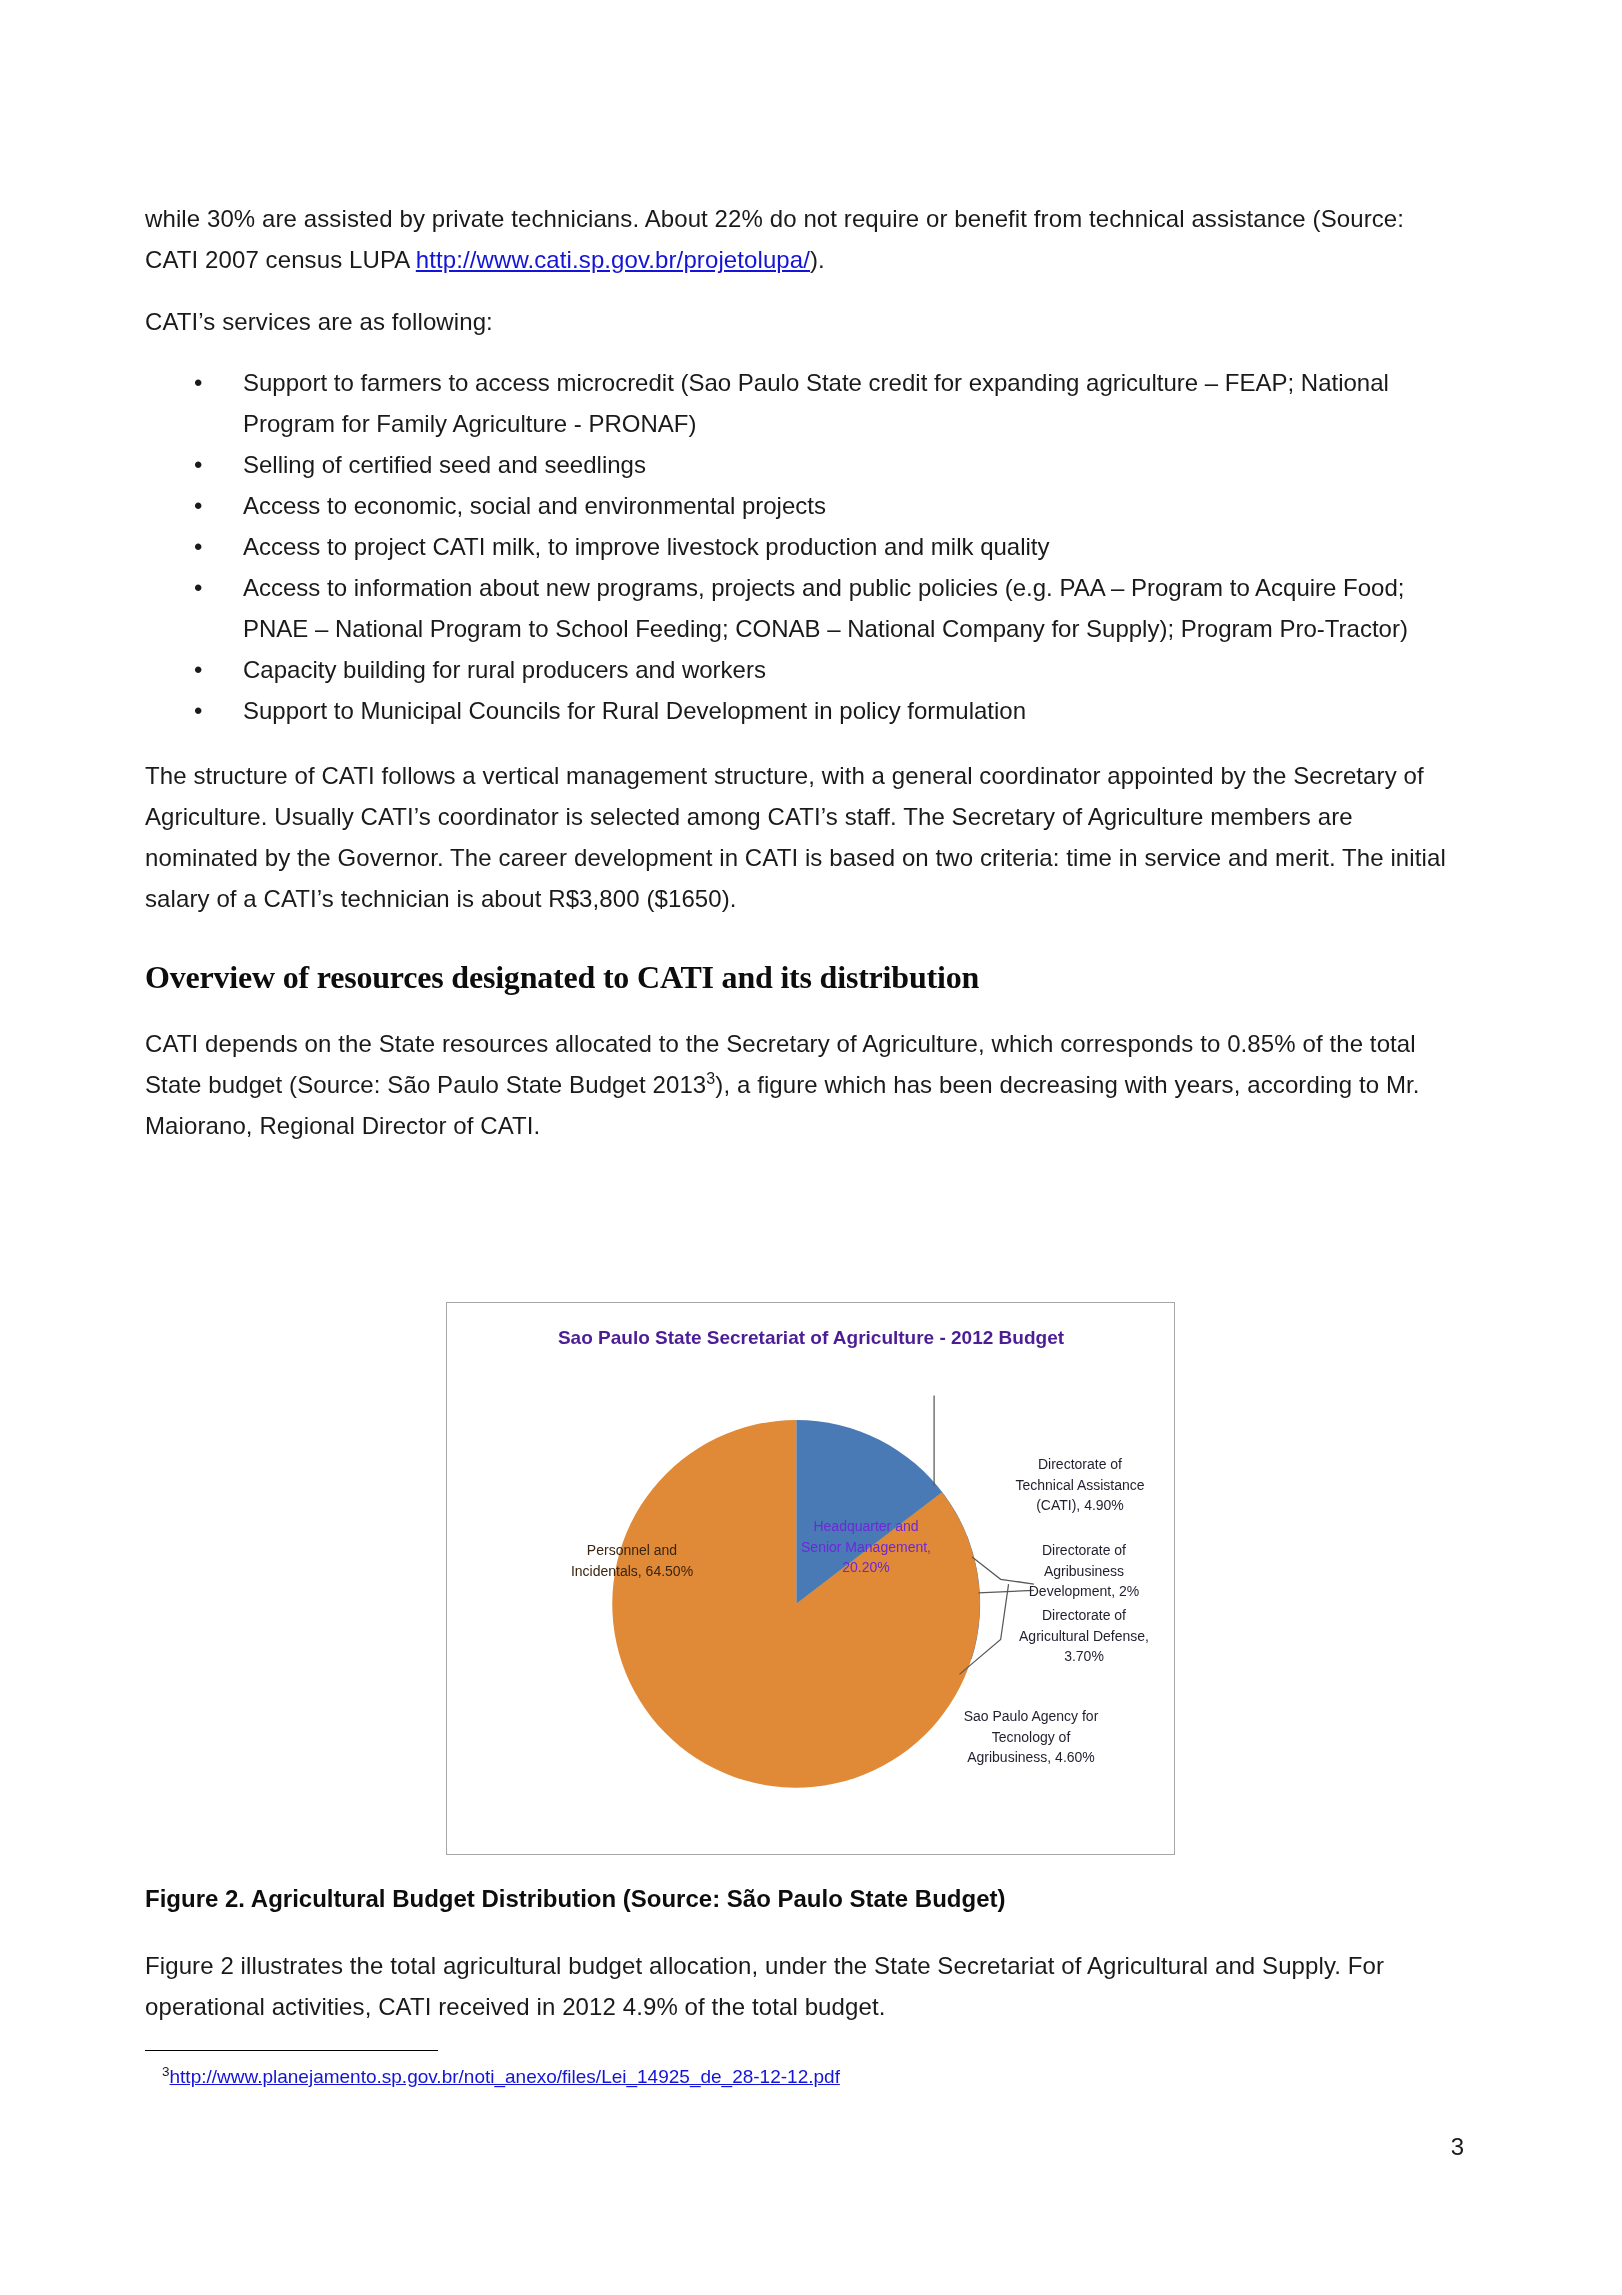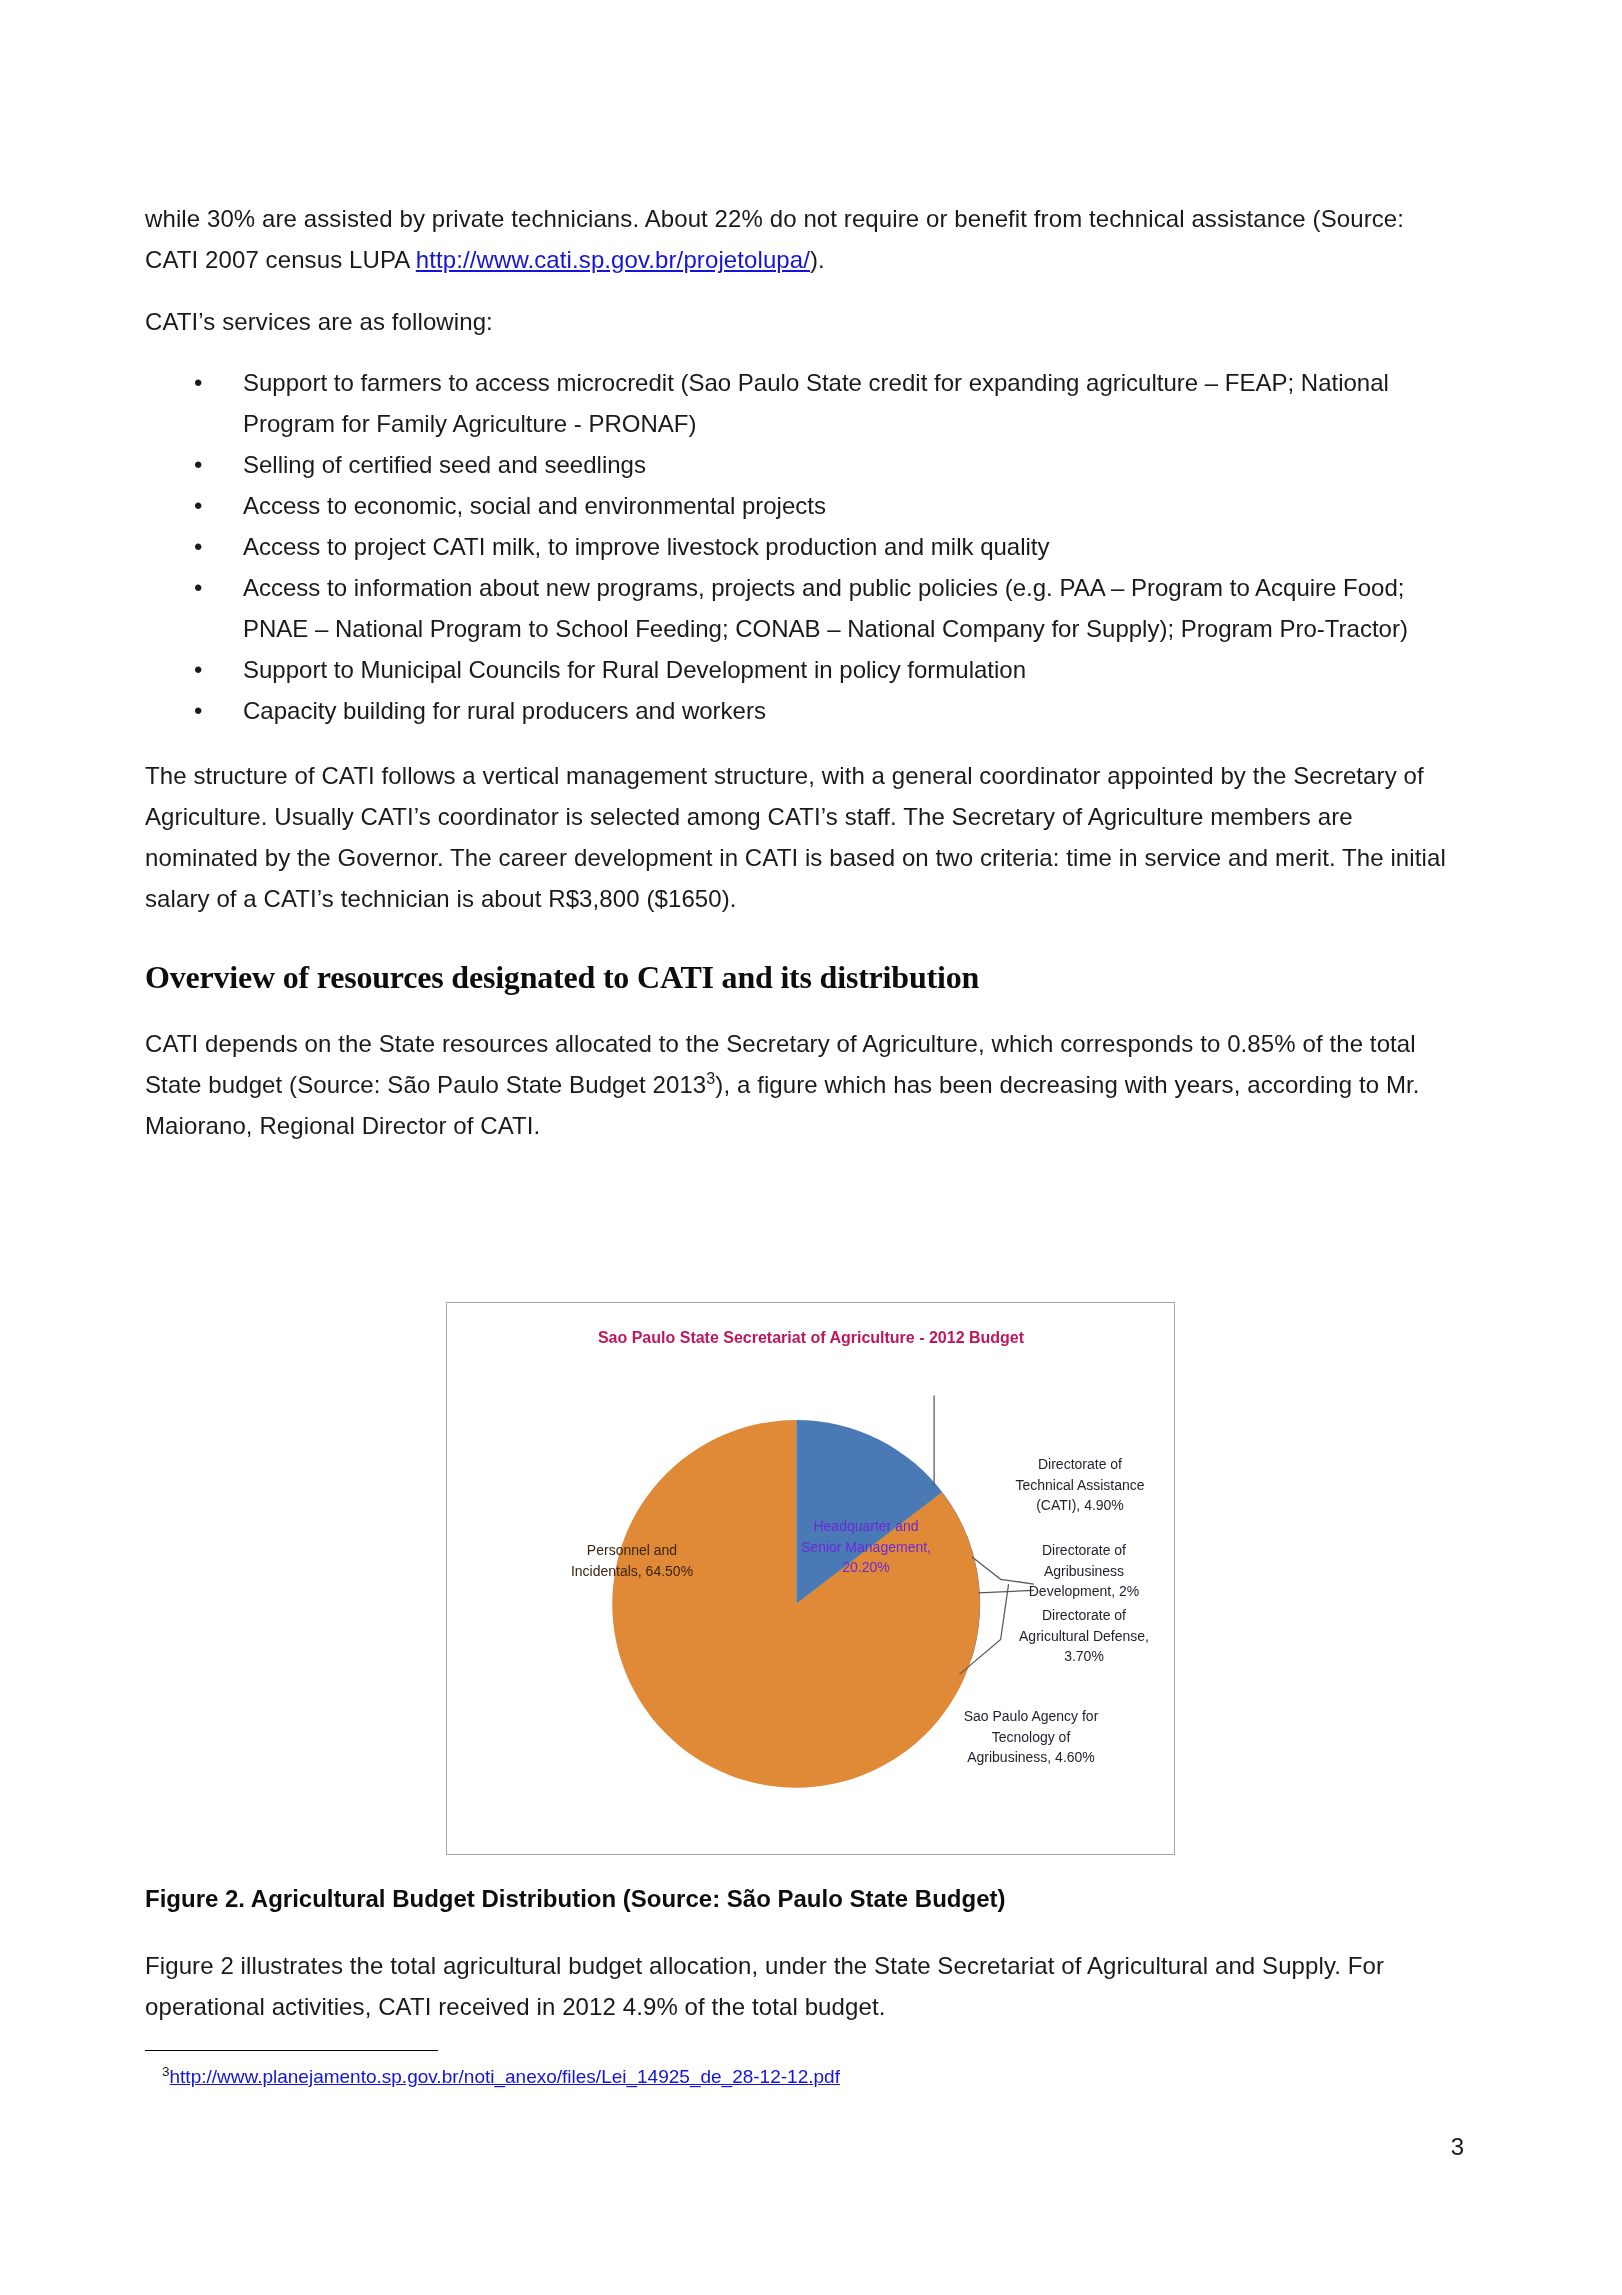--- a/index.html
+++ b/index.html
@@ -91,24 +91,24 @@
     border: 1.6px solid #a6a6a6;
     background: #ffffff;
     box-sizing: border-box;
   }
   .chart-title {
     position: absolute;
     left: 40px;
     top: 22px;
     width: 650px;
     text-align: center;
-    font-size: 16px;
+    font-size: 19px;
     font-weight: bold;
     line-height: 28.5px;
-    color: #be185d;
+    color: #4c1d95;
   }
   .pie-svg {
     position: absolute;
     left: 0; top: 0;
     width: 729px;
     height: 553px;
   }
   .cb-label {
     position: absolute;
     font-size: 14px;
@@ -183,22 +183,22 @@
     <p class="body-text"><span>while 30% are assisted by private technicians. About 22% do not require or benefit from technical assistance (Source: CATI 2007 census LUPA </span><a class="link" href="#">http://www.cati.sp.gov.br/projetolupa/</a><span>).</span></p>
 
     <p class="body-text">CATI’s services are as following:</p>
 
     <ul class="services">
       <li>Support to farmers to access microcredit (Sao Paulo State credit for expanding agriculture – FEAP; National Program for Family Agriculture - PRONAF)</li>
       <li>Selling of certified seed and seedlings</li>
       <li>Access to economic, social and environmental projects</li>
       <li>Access to project CATI milk, to improve livestock production and milk quality</li>
       <li>Access to information about new programs, projects and public policies (e.g. PAA – Program to Acquire Food; PNAE – National Program to School Feeding; CONAB – National Company for Supply); Program Pro-Tractor)</li>
+      <li>Capacity building for rural producers and workers</li>
       <li>Support to Municipal Councils for Rural Development in policy formulation</li>
-      <li>Capacity building for rural producers and workers</li>
     </ul>
 
     <p class="body-text">The structure of CATI follows a vertical management structure, with a general coordinator appointed by the Secretary of Agriculture. Usually CATI’s coordinator is selected among CATI’s staff. The Secretary of Agriculture members are nominated by the Governor. The career development in CATI is based on two criteria: time in service and merit. The initial salary of a CATI’s technician is about R$3,800 ($1650).</p>
 
     <h2 class="section-heading">Overview of resources designated to CATI and its distribution</h2>
 
     <p class="body-text"><span>CATI depends on the State resources allocated to the Secretary of Agriculture, which corresponds to 0.85% of the total State budget (Source: São Paulo State Budget 2013</span><sup class="fn">3</sup><span>), a figure which has been decreasing with years, according to Mr. Maiorano, Regional Director of CATI.</span></p>
 
   </div>
 

